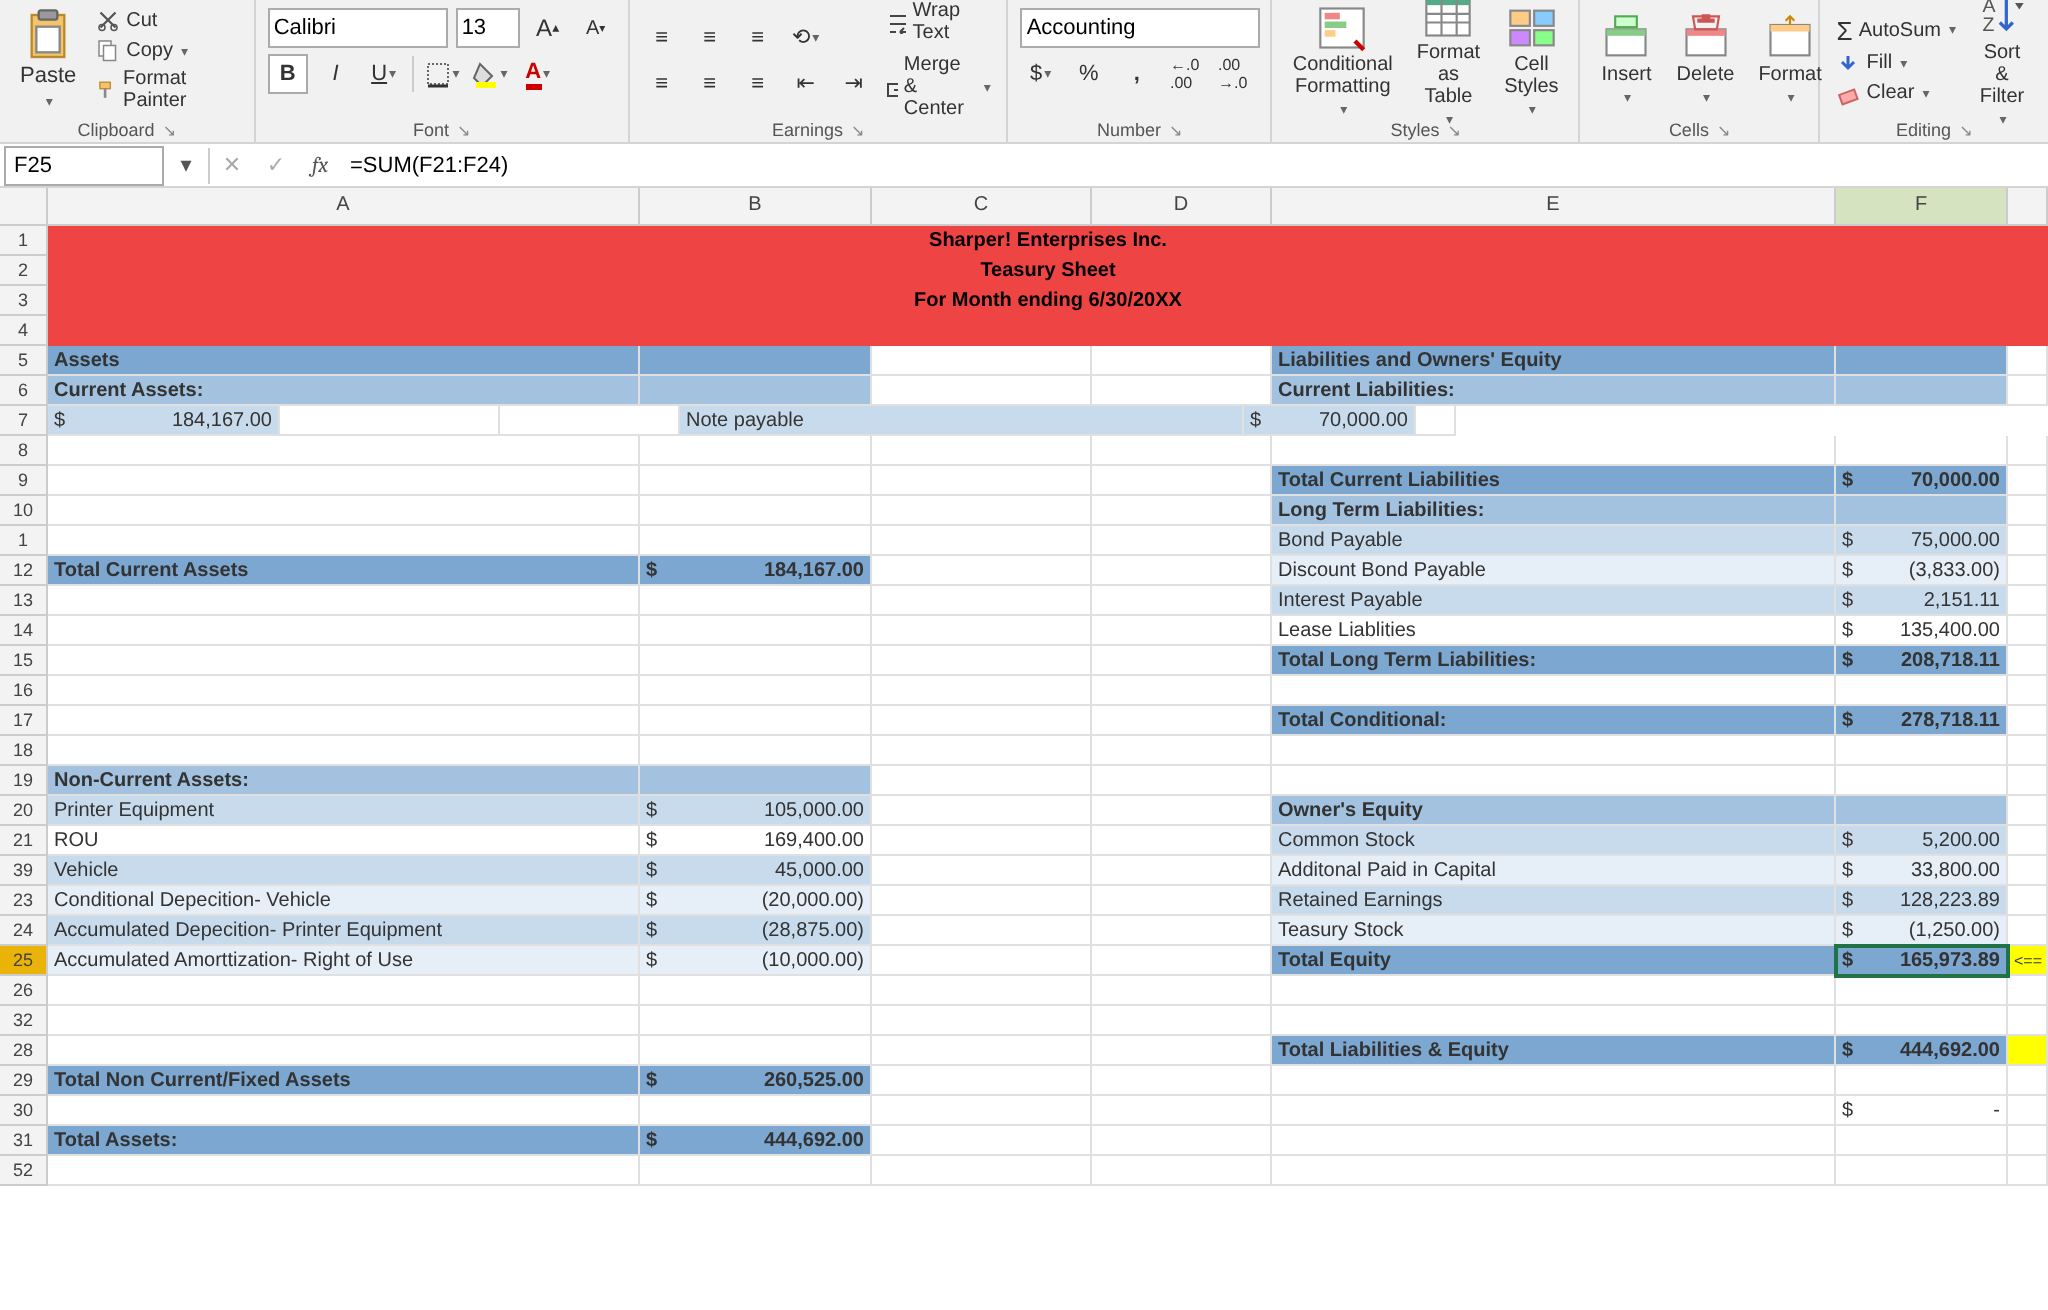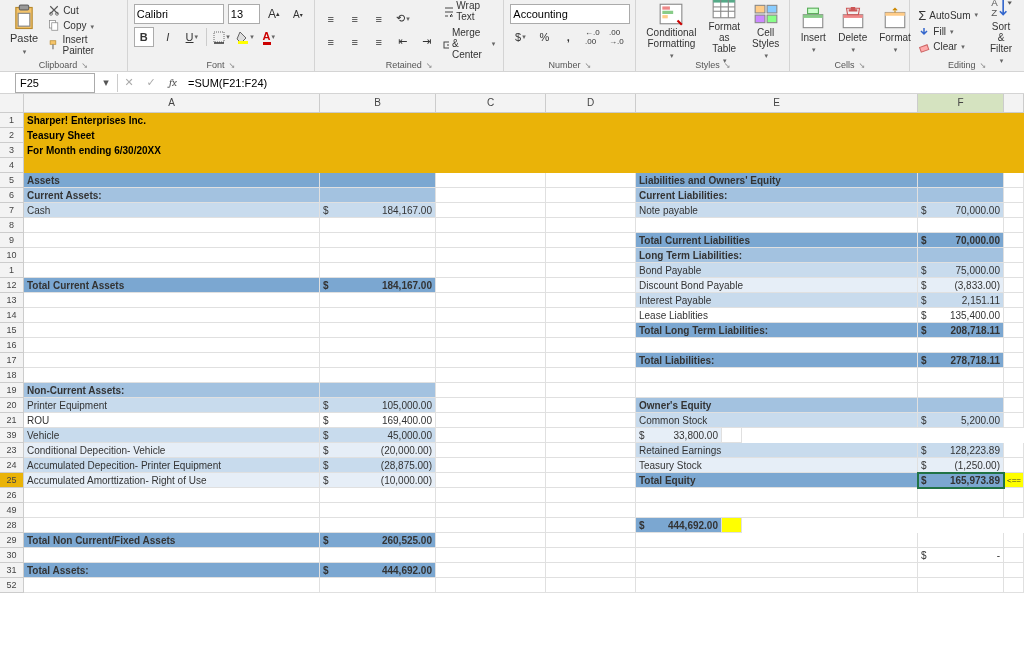--- a/index.html
+++ b/index.html
@@ -25,39 +25,39 @@
 .btn-sq.bordered { border: 1px solid #ababab; background: #fff; }
 .dd-arrow::after { content: '▾'; font-size: 7px; margin-left: 1px; color: #666; }
 
 .big-btn { display: flex; flex-direction: column; align-items: center; text-align: center; font-size: 10px; padding: 2px 4px; cursor: pointer; line-height: 1.1; }
 .big-btn svg { width: 26px; height: 26px; }
 
 .num-select { height: 20px; width: 120px; font-size: 11px; border: 1px solid #ababab; background: #fff; padding: 1px 2px; }
 
 
 .formula-bar { display: flex; align-items: center; border-bottom: 1px solid #d4d4d4; height: 22px; background: #fff; }
-.name-box { width: 80px; height: 20px; border: 1px solid #ababab; font-size: 11px; padding: 1px 4px; margin-left: 15px; }
+.name-box { width: 80px; height: 20px; border: 1px solid #ababab; font-size: 11px; padding: 1px 4px; margin-left: 2px; }
 .fb-btn { width: 22px; height: 20px; display: inline-flex; align-items: center; justify-content: center; color: #555; cursor: pointer; font-size: 11px; }
 .fb-formula { flex: 1; height: 20px; border: none; font-size: 11px; padding: 1px 4px; outline: none; }
 
 
 .grid-wrap { position: relative; height: calc(655px - 72px - 22px); overflow: auto; }
 .col-headers { display: flex; background: #f3f3f3; border-bottom: 1px solid #ccc; position: sticky; top: 0; z-index: 2; }
 .corner { width: 24px; height: 18px; border-right: 1px solid #ccc; background: #f3f3f3; }
 .col-h { height: 18px; border-right: 1px solid #ccc; text-align: center; font-size: 10px; line-height: 18px; color: #444; }
 .col-A { width: 296px; } .col-B { width: 116px; } .col-C { width: 110px; } .col-D { width: 90px; } .col-E { width: 282px; } .col-F { width: 86px; } .col-G { width: 20px; }
 .col-h.sel { background: #d5e3c0; }
 
 .row { display: flex; height: 15px; }
 .row-h { width: 24px; border-right: 1px solid #ccc; border-bottom: 1px solid #ccc; background: #f3f3f3; text-align: center; font-size: 9px; line-height: 15px; color: #444; }
 .row-h.sel { background: #eab308; }
 .cell { border-right: 1px solid #e0e0e0; border-bottom: 1px solid #e0e0e0; font-size: 10px; padding: 0 3px; line-height: 15px; overflow: hidden; white-space: nowrap; }
 
 
-.title-block { background: #eab308; color: #000; font-weight: bold; border: none !important; }
+.title-block { background: #ef4444; color: #000; font-weight: bold; text-align: center; border: none !important; }
 .hdr-dark { background: #7ba7d1; font-weight: bold; }
 .hdr-med { background: #a3c2e0; font-weight: bold; }
 .hdr-light { background: #c8dbed; }
 .row-alt { background: #e6eef7; }
 .selected-cell { outline: 2px solid #217346; outline-offset: -1px; position: relative; z-index: 1; }
 .marker { background: #ffff00; font-size: 8px; }
 
 .italic-fx { font-style: italic; font-family: 'Cambria', serif; }
 </style>
 </head>
@@ -91,21 +91,21 @@
               <rect x="5" y="5" width="8" height="10" fill="#fff" stroke="#888"></rect>
             </svg>
             <span>Copy</span>
             <span class="dd-arrow"></span>
           </div>
         <div class="small-item">
             <svg viewBox="0 0 16 16">
               <rect x="3" y="2" width="8" height="5" fill="#f5c46a" stroke="#b88a2e"></rect>
               <rect x="6" y="7" width="2" height="7" fill="#888"></rect>
             </svg>
-            <span>Insert Painter</span>
+            <span>Format Painter</span>
           </div>
       </div>
     </div>
     <div class="ribbon-group-label">Clipboard</div>
   </div>
 
   <div class="ribbon-group" style="width:198px">
     <div class="ribbon-stack" style="gap:3px;padding-top:2px">
       <div class="ribbon-row">
         <input class="font-select font-name" value="Calibri" style="">
@@ -170,21 +170,21 @@
           </div>
         <div class="small-item dd-arrow">
             <svg width="14" height="14">
               <rect x="1" y="4" width="12" height="6" fill="none" stroke="#444"></rect>
               <path d="M4 7h6m-2-2l2 2-2 2" stroke="#444" fill="none"></path>
             </svg>
             <span>Merge &amp; Center</span>
           </div>
       </div>
     </div>
-    <div class="ribbon-group-label">Retained</div>
+    <div class="ribbon-group-label">Earnings</div>
   </div>
 
   <div class="ribbon-group" style="width:132px">
     <div class="ribbon-stack" style="gap:3px;padding-top:2px">
       <input class="num-select" value="Accounting" style="">
       <div class="ribbon-row">
         <span class="btn-sq dd-arrow">$</span>
         <span class="btn-sq">%</span>
         <span class="btn-sq">
             <b>,</b>
@@ -362,21 +362,20 @@
         <div class="cell col-A hdr-med" style="">Current Assets:</div>
         <div class="cell col-B hdr-med" style=""></div>
         <div class="cell col-C" style=""></div>
         <div class="cell col-D" style=""></div>
         <div class="cell col-E hdr-med" style="">Current Liabilities:</div>
         <div class="cell col-F hdr-med" style=""></div>
         <div class="cell col-G" style=""></div>
       </div>
       <div class="row">
         <div class="row-h">7</div>
-        <div class="cell col-A hdr-light" style="">Cash</div>
         <div class="cell col-B hdr-light" style="">
           <span style="float:left">$</span>
           <span style="float:right">184,167.00</span>
         </div>
         <div class="cell col-C" style=""></div>
         <div class="cell col-D" style=""></div>
         <div class="cell col-E hdr-light" style="">Note payable</div>
         <div class="cell col-F hdr-light" style="">
           <span style="float:left">$</span>
           <span style="float:right">70,000.00</span>
@@ -493,21 +492,21 @@
         <div class="cell col-E" style=""></div>
         <div class="cell col-F" style=""></div>
         <div class="cell col-G" style=""></div>
       </div>
       <div class="row">
         <div class="row-h">17</div>
         <div class="cell col-A" style=""></div>
         <div class="cell col-B" style=""></div>
         <div class="cell col-C" style=""></div>
         <div class="cell col-D" style=""></div>
-        <div class="cell col-E hdr-dark" style="">Total Liabilities:</div>
+        <div class="cell col-E hdr-dark" style="">Total Conditional:</div>
         <div class="cell col-F hdr-dark" style="font-weight:bold;">
           <span style="float:left">$</span>
           <span style="float:right">278,718.11</span>
         </div>
         <div class="cell col-G" style=""></div>
       </div>
       <div class="row">
         <div class="row-h">18</div>
         <div class="cell col-A" style=""></div>
         <div class="cell col-B" style=""></div>
@@ -558,20 +557,21 @@
       </div>
       <div class="row">
         <div class="row-h">39</div>
         <div class="cell col-A hdr-light" style="">Vehicle</div>
         <div class="cell col-B hdr-light" style="">
           <span style="float:left">$</span>
           <span style="float:right">45,000.00</span>
         </div>
         <div class="cell col-C" style=""></div>
         <div class="cell col-D" style=""></div>
+        <div class="cell col-E row-alt" style="">Additonal Paid in Capital</div>
         <div class="cell col-F row-alt" style="">
           <span style="float:left">$</span>
           <span style="float:right">33,800.00</span>
         </div>
         <div class="cell col-G" style=""></div>
       </div>
       <div class="row">
         <div class="row-h">23</div>
         <div class="cell col-A row-alt" style="">Conditional Depecition- Vehicle</div>
         <div class="cell col-B row-alt" style="">
@@ -623,35 +623,36 @@
         <div class="row-h">26</div>
         <div class="cell col-A" style=""></div>
         <div class="cell col-B" style=""></div>
         <div class="cell col-C" style=""></div>
         <div class="cell col-D" style=""></div>
         <div class="cell col-E" style=""></div>
         <div class="cell col-F" style=""></div>
         <div class="cell col-G" style=""></div>
       </div>
       <div class="row">
-        <div class="row-h">49</div>
+        <div class="row-h">32</div>
         <div class="cell col-A" style=""></div>
         <div class="cell col-B" style=""></div>
         <div class="cell col-C" style=""></div>
         <div class="cell col-D" style=""></div>
         <div class="cell col-E" style=""></div>
         <div class="cell col-F" style=""></div>
         <div class="cell col-G" style=""></div>
       </div>
       <div class="row">
         <div class="row-h">28</div>
         <div class="cell col-A" style=""></div>
         <div class="cell col-B" style=""></div>
         <div class="cell col-C" style=""></div>
         <div class="cell col-D" style=""></div>
+        <div class="cell col-E hdr-dark" style="">Total Liabilities &amp; Equity</div>
         <div class="cell col-F hdr-dark" style="font-weight:bold;">
           <span style="float:left">$</span>
           <span style="float:right">444,692.00</span>
         </div>
         <div class="cell col-G marker" style=""></div>
       </div>
       <div class="row">
         <div class="row-h">29</div>
         <div class="cell col-A hdr-dark" style="">Total Non Current/Fixed Assets</div>
         <div class="cell col-B hdr-dark" style="font-weight:bold;">

